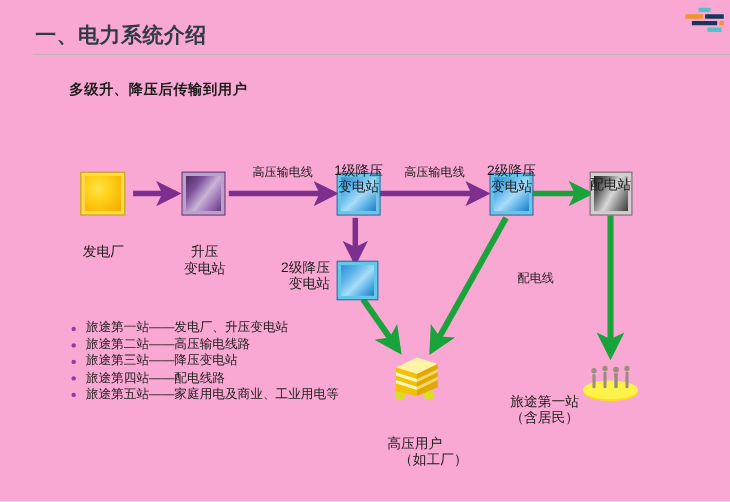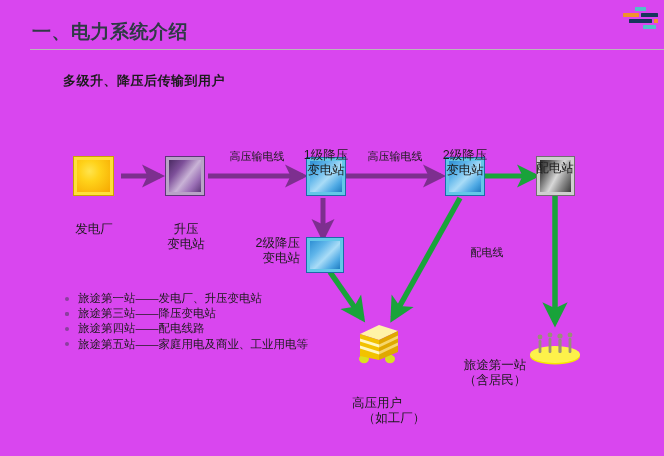--- a/index.html
+++ b/index.html
@@ -7,21 +7,21 @@
     padding: 0;
     background: #ffffff;
   }
   body {
     font-family: "Liberation Sans", "DejaVu Sans", sans-serif;
   }
   #slide {
     position: relative;
     width: 664px;
     height: 456px;
-    background: #d946ef;
+    background: #f9a8d4;
     overflow: hidden;
   }
 
   
   #logo {
     position: absolute;
     top: 6px;
     right: 6px;
     width: 40px;
     height: 24px;
@@ -276,20 +276,21 @@
     <div class="nlabel c" style="left:495px; top:349px;">（含居民）</div>
   </div>
 
   <div id="bullets">
     <div class="bullet">
       <span class="dot"></span>
       <span>旅途第一站——发电厂、升压变电站</span>
     </div>
     <div class="bullet">
       <span class="dot"></span>
+      <span>旅途第二站——高压输电线路</span>
     </div>
     <div class="bullet">
       <span class="dot"></span>
       <span>旅途第三站——降压变电站</span>
     </div>
     <div class="bullet">
       <span class="dot"></span>
       <span>旅途第四站——配电线路</span>
     </div>
     <div class="bullet">

